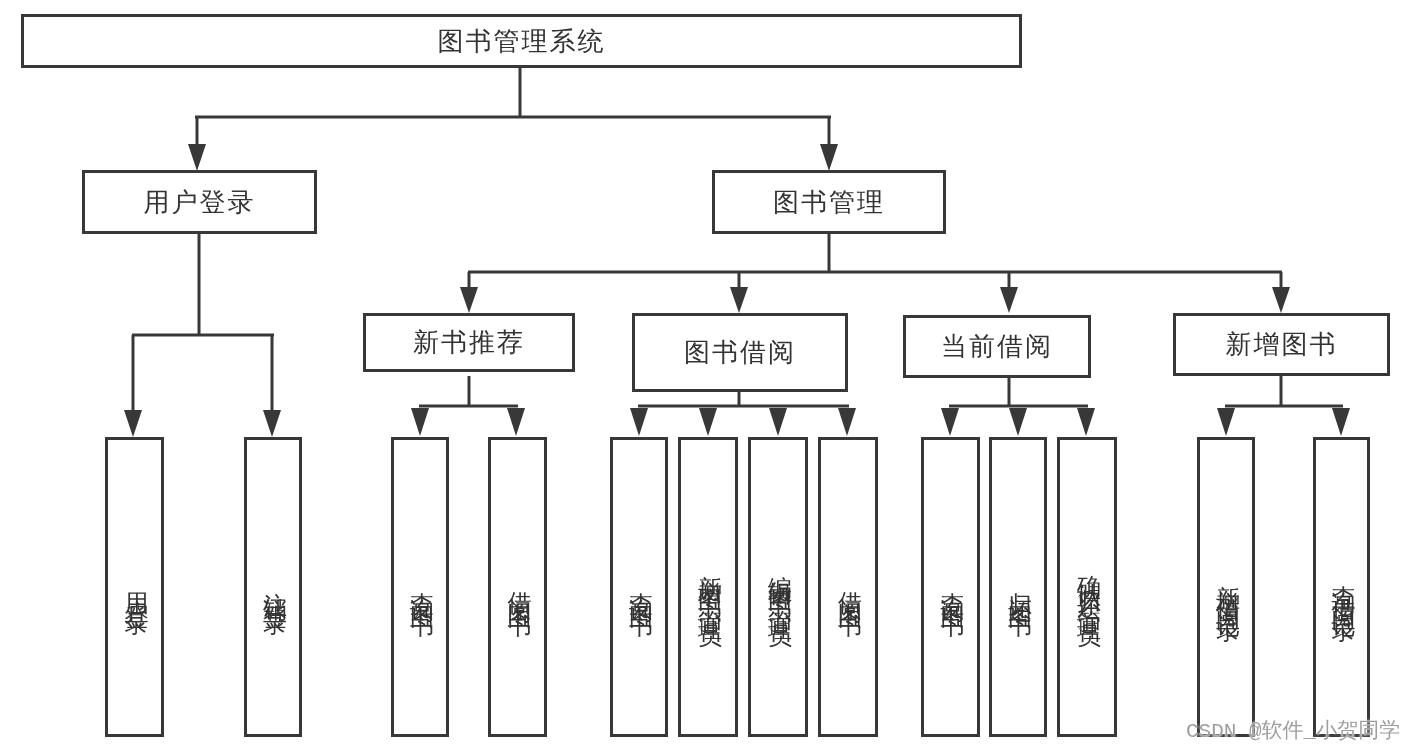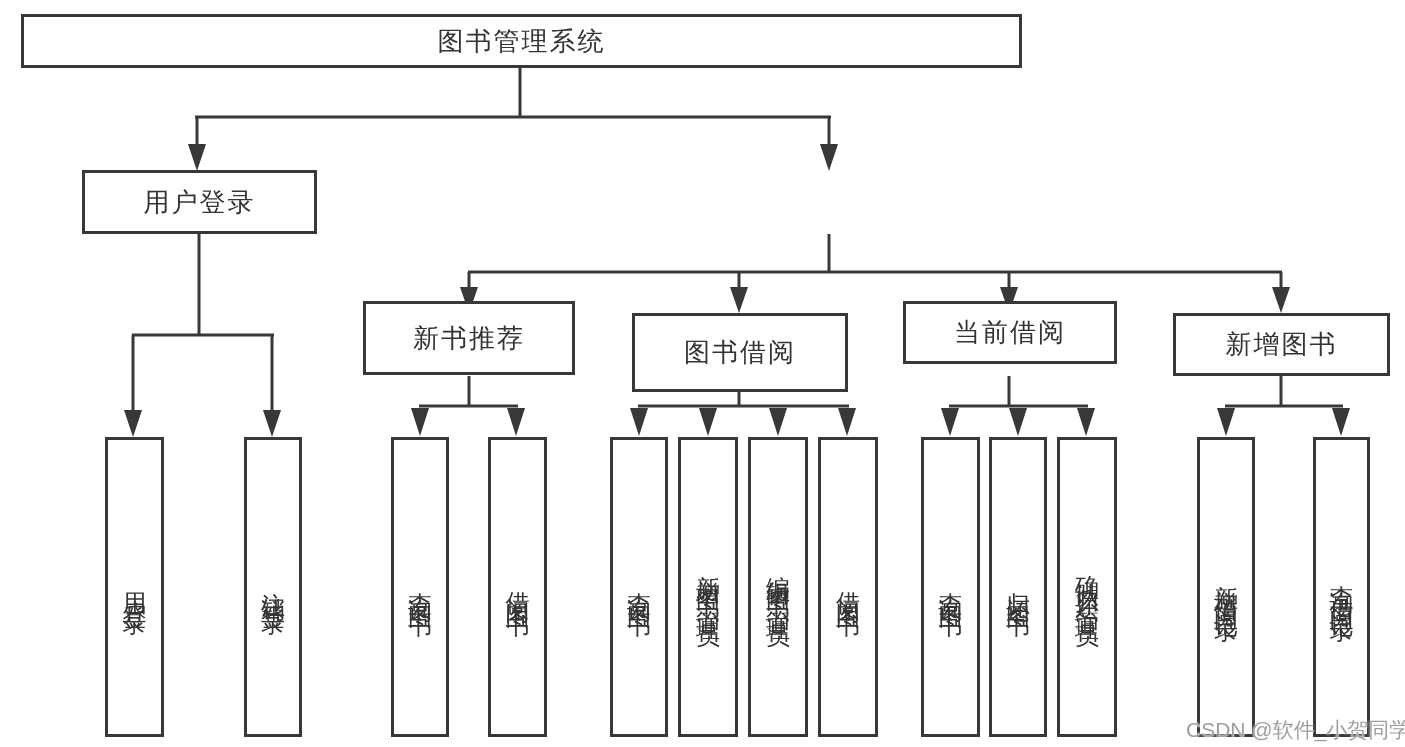--- a/index.html
+++ b/index.html
@@ -8,21 +8,21 @@
     --border: #383838;
     --watermark: #9e9e9e;
     --background: #ffffff;
   }
   html, body { margin: 0; padding: 0; background: var(--background); }
   #canvas {
     position: relative;
     width: 1405px;
     height: 747px;
     background: var(--background);
-    font-family: Liberation Sans, sans-serif;
+    font-family: Liberation Mono, monospace;
     overflow: hidden;
   }
   #connector-layer { position: absolute; left: 0; top: 0; z-index: 1; }
   .box {
     position: absolute;
     box-sizing: border-box;
     border: 3px solid var(--border);
     background: var(--background);
     display: flex;
     align-items: center;
@@ -115,28 +115,31 @@
     </g>
   </svg>
 
   <div class="box title-box" style="left:21px;top:14px;width:1001px;height:54px">
     <span>图书管理系统</span>
   </div>
 
   <div class="box mid" style="left:82px;top:170px;width:235px;height:64px">
     <span>用户登录</span>
   </div>
+  <div class="box mid" style="left:712px;top:170px;width:234px;height:64px">
+    <span>图书管理</span>
+  </div>
 
-  <div class="box mid" style="left:363px;top:301px;width:212px;height:74px">
+  <div class="box mid" style="left:363px;top:313px;width:212px;height:59px">
     <span>新书推荐</span>
   </div>
   <div class="box mid" style="left:632px;top:313px;width:216px;height:79px">
     <span>图书借阅</span>
   </div>
-  <div class="box mid" style="left:903px;top:301px;width:214px;height:63px">
+  <div class="box mid" style="left:903px;top:315px;width:188px;height:63px">
     <span>当前借阅</span>
   </div>
   <div class="box mid" style="left:1173px;top:313px;width:217px;height:63px">
     <span>新增图书</span>
   </div>
 
   <div class="box leaf" style="left:105px;width:59px">
     <span class="vtext">用户登录</span>
   </div>
   <div class="box leaf" style="left:244px;width:58px">

